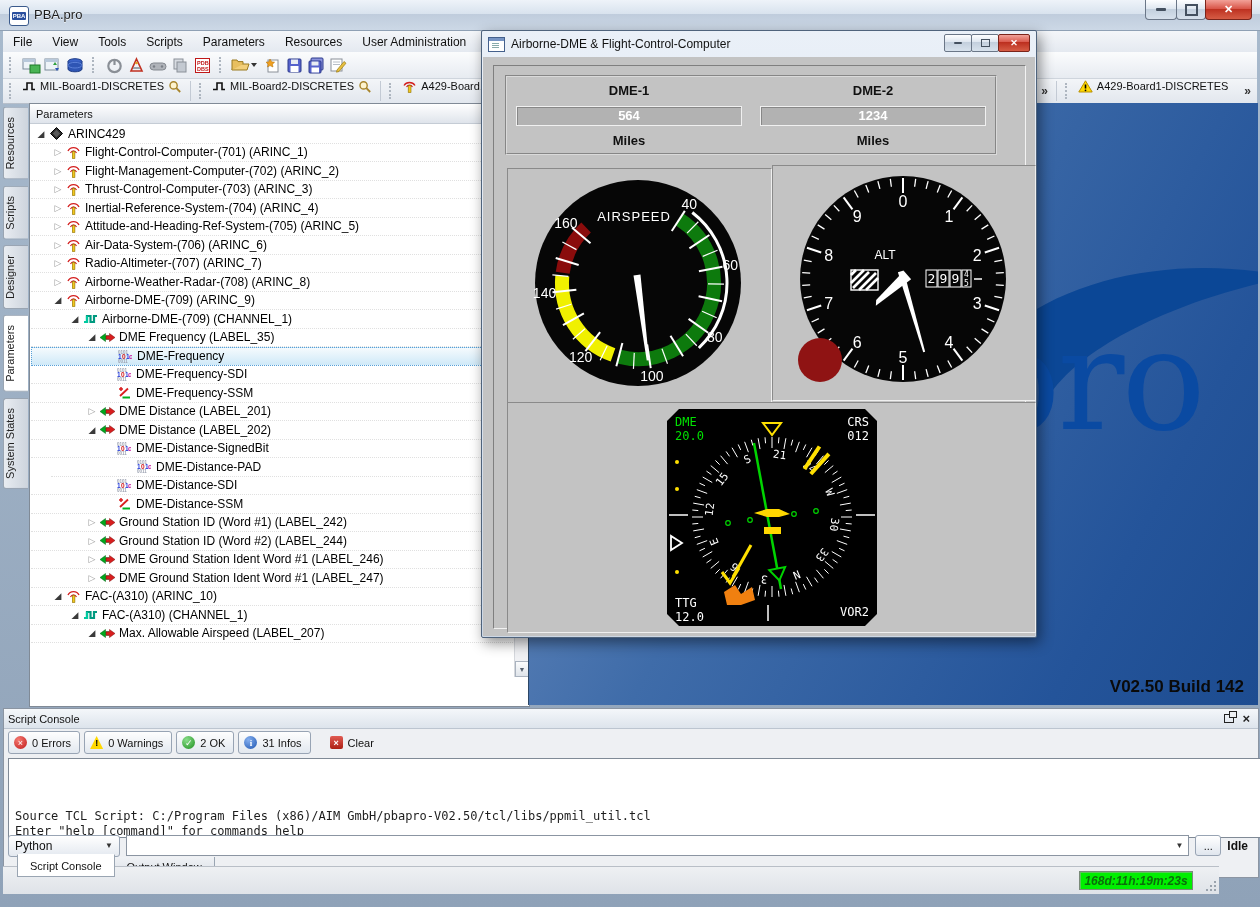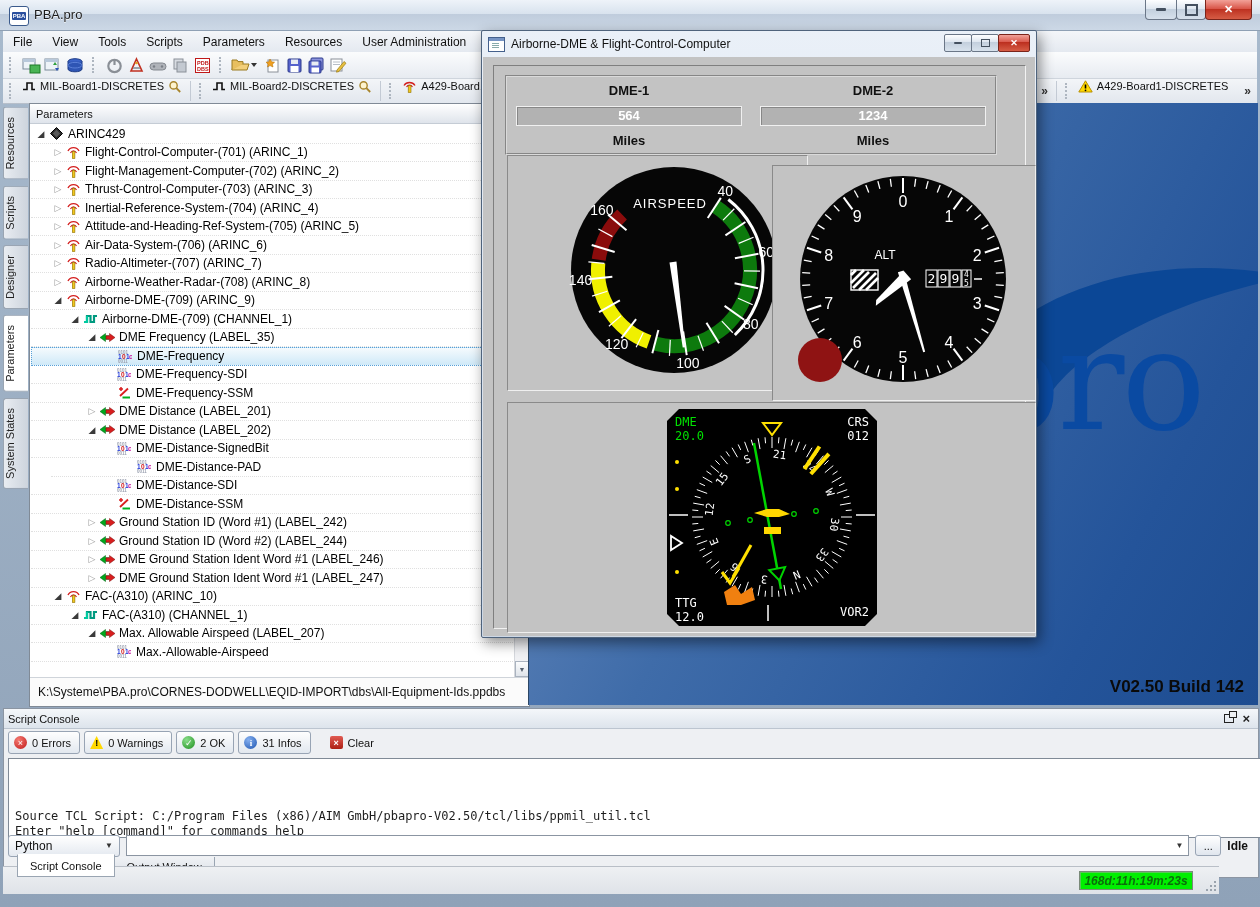--- a/index.html
+++ b/index.html
@@ -87,21 +87,21 @@
   .dlg-btn.close{background:linear-gradient(#f0a29a,#d9574a 45%,#bc2f1f 46%,#d65c45);color:#fff;font-weight:bold;width:30px;border-color:#7a241a;}
   .dlg-body{position:absolute;left:1px;right:1px;top:26px;bottom:1px;background:#c3c3c3;}
   .outer-panel{position:absolute;left:10px;top:8px;width:531px;height:562px;
     border:1px solid;border-color:#7f7f7f #f2f2f2 #f2f2f2 #7f7f7f;}
   .dme-section{position:absolute;left:11px;top:9px;width:488px;height:76px;border:2px groove #dadada;display:flex;}
   .dme-col{width:50%;display:flex;flex-direction:column;align-items:center;justify-content:space-between;padding:6px 0 5px;}
   .dme-name,.dme-unit{font-size:13px;font-weight:bold;color:#101010;}
   .dme-value{width:92%;height:18px;background:#b2b2b2;border:1px solid #f0f0f0;box-shadow:inset 1px 1px 0 #878787;
     color:#fff;font-size:13px;font-weight:bold;display:flex;align-items:center;justify-content:center;}
   .ibox{position:absolute;border:1px solid;border-color:#8a8a8a #efefef #efefef #8a8a8a;background:#c3c3c3;}
-  .box-air{left:13px;top:89px;width:263px;height:234px;padding-left:36px;}
+  .box-air{left:13px;top:102px;width:263px;height:234px;}
   .box-alt{left:278px;top:99px;width:262px;height:234px;}
   .box-hsi{left:13px;top:336px;width:527px;height:229px;display:flex;align-items:center;justify-content:center;}
   
   .console{position:absolute;left:3px;top:708px;width:1254px;height:168px;background:#eef0f3;border:1px solid #8b95a2;}
   .con-header{height:19px;background:linear-gradient(#f4f7fa,#dde4ec);border-bottom:1px solid #bcc5d0;
     display:flex;align-items:center;padding:0 4px;font-size:11px;color:#111;}
   .con-hbtns{margin-left:auto;display:flex;align-items:center;gap:8px;padding-right:4px;}
   .float-ic{position:relative;width:8px;height:7px;border:1px solid #222;background:transparent;}
   .float-ic:before{content:"";position:absolute;right:-4px;top:-4px;width:6px;height:5px;border:1px solid #222;background:#eef0f3;}
   .x-ic{font-size:13px;font-weight:bold;color:#222;line-height:10px;}
@@ -644,41 +644,26 @@
         <div class="trow" style="padding-left: 55px;">
           <span class="arrow expanded">◢</span>
           <span class="ticon">
             <svg width="17" height="11">
               <polygon points="1,5.5 6.5,1.5 6.5,3.8 10,3.8 10,7.2 6.5,7.2 6.5,9.5" fill="#00a81e" stroke="#006010" stroke-width="0.5"></polygon>
               <polygon points="16,5.5 10.5,1.5 10.5,3.8 7,3.8 7,7.2 10.5,7.2 10.5,9.5" fill="#d81e1e" stroke="#7a0c0c" stroke-width="0.5"></polygon>
             </svg>
           </span>
           <span style="padding-left: 3px;">Max. Allowable Airspeed (LABEL_207)</span>
         </div>
-        <div class="trow" style="padding-left: 72px;">
-          <span class="arrow none"></span>
-          <span class="ticon">
-            <svg width="14" height="13" font-family="DejaVu Sans Mono,monospace" font-weight="bold">
-              <text x="0" y="4" font-size="4.5" fill="#9aa0b0">0101</text>
-              <text x="0" y="9" font-size="6.5" fill="#2038d8">1</text>
-              <text x="4" y="9" font-size="6.5" fill="#d01818">0</text>
-              <text x="8" y="9" font-size="6.5" fill="#2038d8">1</text>
-              <text x="11" y="9" font-size="6.5" fill="#c81ea0">c</text>
-              <text x="0" y="13" font-size="4.5" fill="#9aa0b0">0011</text>
-            </svg>
-          </span>
-          <span style="padding-left: 3px;">Max.-Allowable-Airspeed</span>
-        </div>
       </div>
     <div class="vscroll">
       <div class="varrow" style="top:0">▲</div>
       <div class="vthumb" style="top:16px;height:440px"></div>
       <div class="varrow" style="bottom:0">▼</div>
     </div>
-    <div class="path-bar">K:\Systeme\PBA.pro\CORNES-DODWELL\EQID-IMPORT\dbs\All-Equipment-Ids.ppdbs</div>
   </div>
 
   <div class="mdi">
     <div class="logo">
       <svg width="420" height="150">
         <path d="M10,128 C70,38 210,8 330,34 C235,52 130,96 92,150 C72,118 40,122 10,128 Z" fill="#0b4796"></path>
       </svg>
       <div class="logo-pro">pro</div>
     </div>
     <div class="version">V02.50 Build 142</div>

